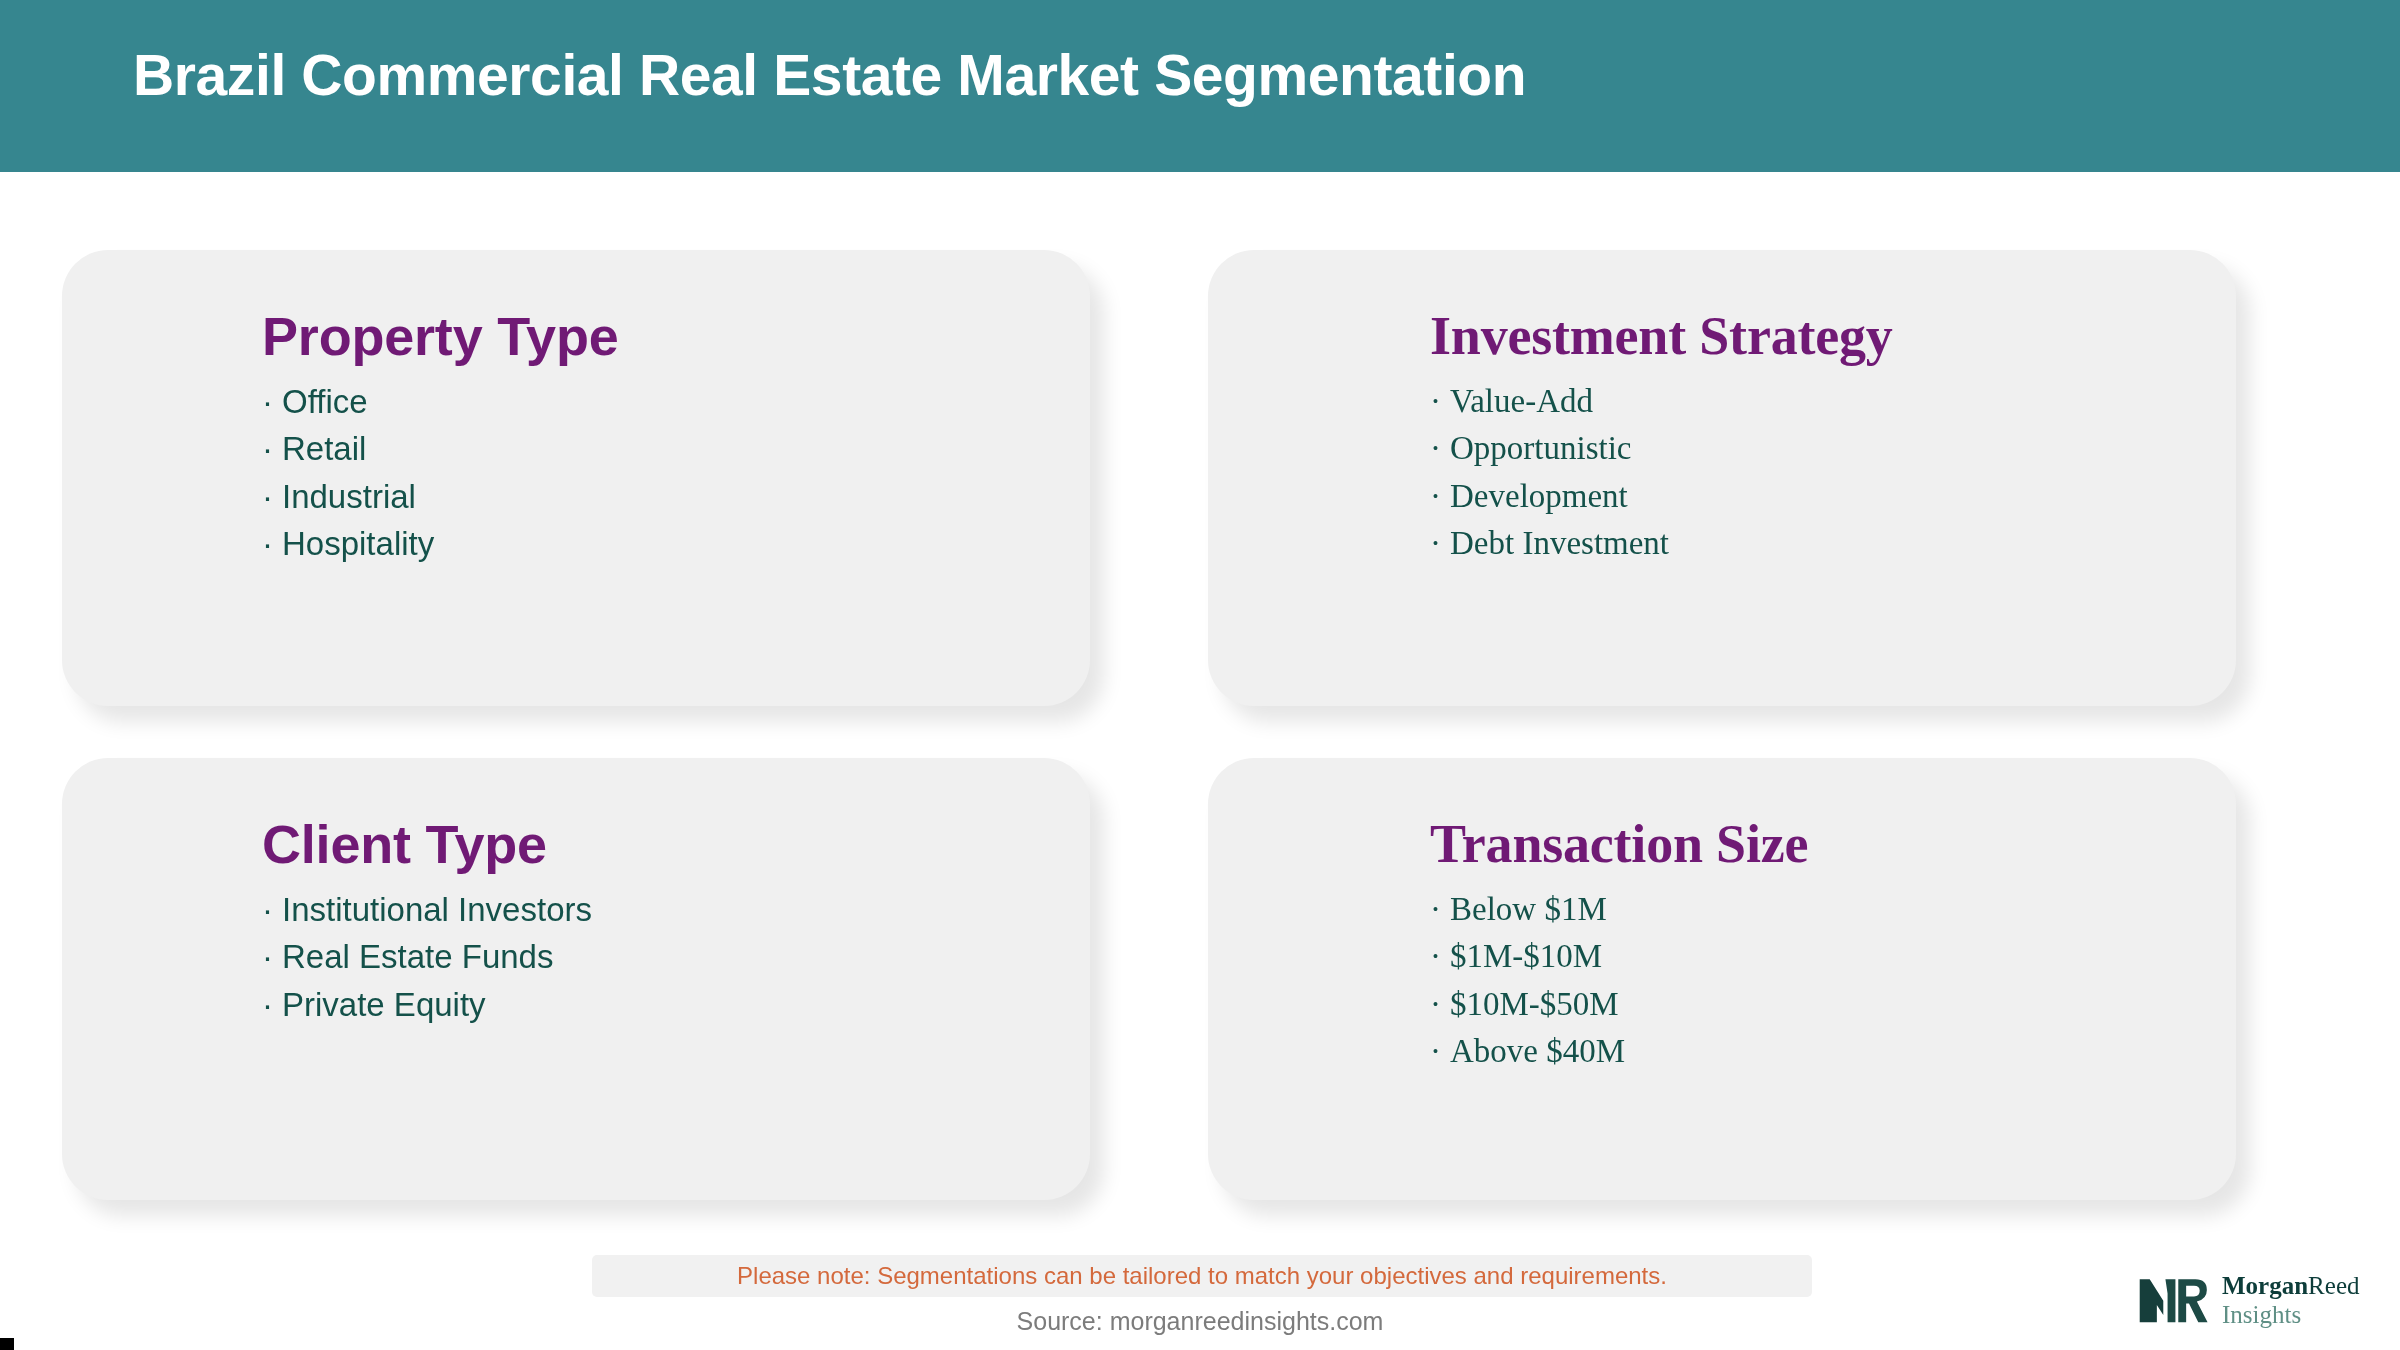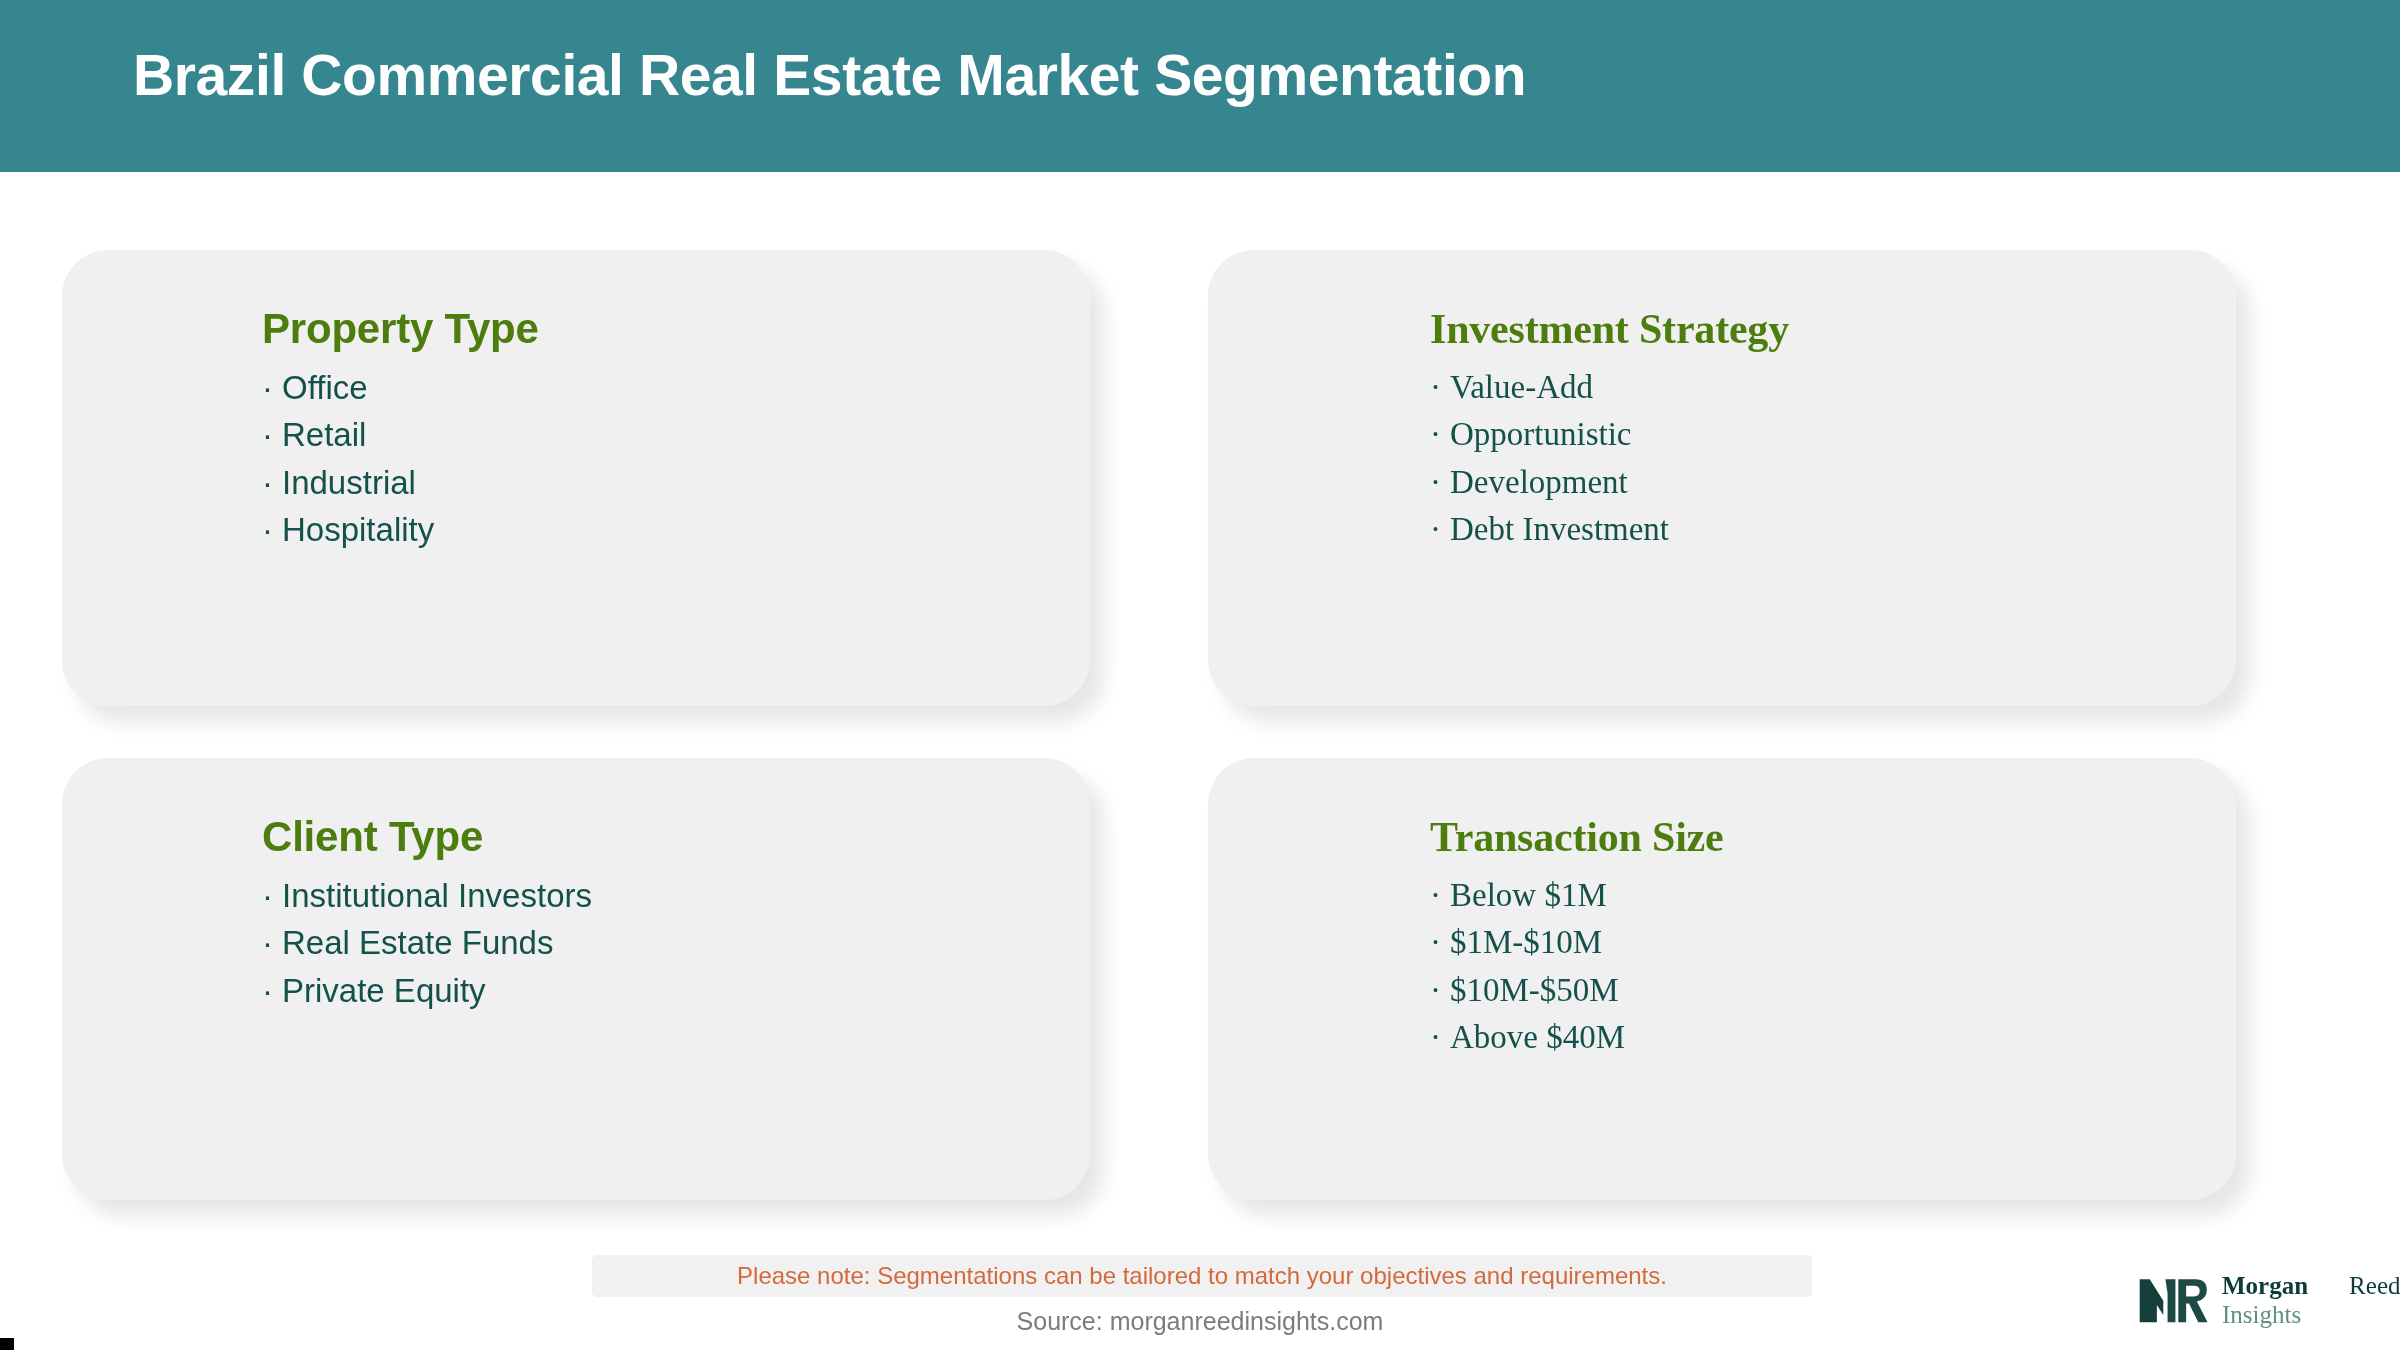--- a/index.html
+++ b/index.html
@@ -52,23 +52,23 @@
 
   .card-inner {
     position:absolute;
     left:200px;
     top:55px;
     right:30px;
   }
   #card-1 .card-inner, #card-3 .card-inner { left:222px;font-family:Liberation Serif, serif; }
 
   .card-title {
-    font-size:42px;
+    font-size:54px;
     font-weight:bold;
-    color:#4d7c0f;
+    color:#701a75;
     line-height:1.16;
     letter-spacing:-0.2px;
     white-space:nowrap;
     margin-bottom:10px;
   }
 
   .card-list { list-style:none; }
 
   .card-list li {
     font-size:33px;
@@ -114,21 +114,21 @@
     top:1264px;
     width:235px;
     height:72px;
     display:flex;
     align-items:center;
   }
   #logo-mark { width:72px; height:50px; flex:0 0 auto; }
   #logo-words { margin-left:12px; line-height:1; }
   #logo-line1 { font-size:25px; color:#0d3d3a; white-space:nowrap; }
   #logo-line1 .w-bold { font-weight:bold; font-family:"Liberation Serif", serif; }
-  #logo-line1 .w-reg { font-weight:normal; font-family:"Liberation Serif", serif;margin-left:41px; }
+  #logo-line1 .w-reg { font-weight:normal; font-family:"Liberation Serif", serif; }
   #logo-line2 {
     font-size:25px;
     font-family:"Liberation Serif", serif;
     color:#5f8f85;
     margin-top:4px;
     white-space:nowrap;
   }
 
   
   #corner-artifact {

